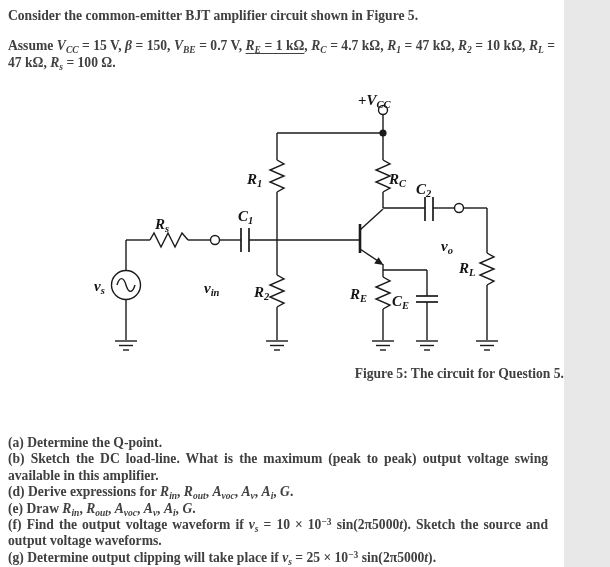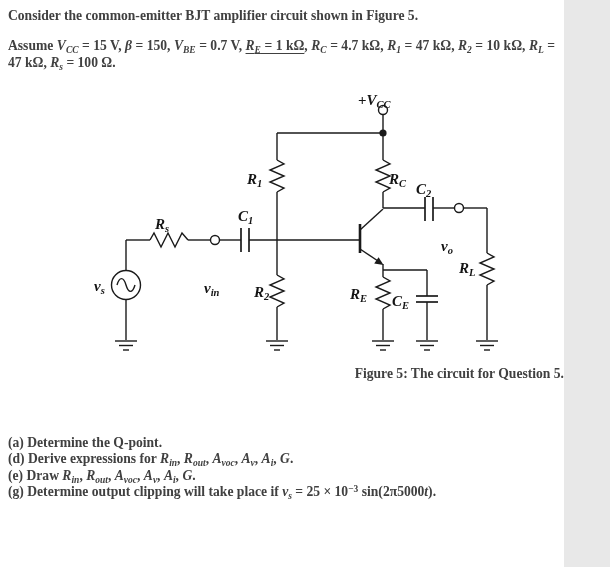--- a/index.html
+++ b/index.html
@@ -169,18 +169,20 @@
         <line class="wire" x1="480" y1="345.5" x2="494" y2="345.5"></line>
         <line class="wire" x1="484" y1="350" x2="490" y2="350"></line>
       </g>
     </g>
   </svg>
 
   <div class="caption">Figure 5: The circuit for Question 5.</div>
 
   <div class="questions">
     <div class="q"><span>(a)</span><span> Determine the Q-point.</span></div>
+    <div class="q"><span>(b)</span><span> Sketch the DC load-line.  What is the maximum (peak to peak) output voltage swing available in this amplifier.</span></div>
     <div class="q"><span>(d)</span><span> Derive expressions for </span><span class="var">R</span><sub>in</sub><span>, </span><span class="var">R</span><sub>out</sub><span>, </span><span class="var">A</span><sub>voc</sub><span>, </span><span class="var">A</span><sub>v</sub><span>, </span><span class="var">A</span><sub>i</sub><span>, </span><span class="var">G</span><span>.</span></div>
     <div class="q"><span>(e)</span><span> Draw </span><span class="var">R</span><sub>in</sub><span>, </span><span class="var">R</span><sub>out</sub><span>, </span><span class="var">A</span><sub>voc</sub><span>, </span><span class="var">A</span><sub>v</sub><span>, </span><span class="var">A</span><sub>i</sub><span>, </span><span class="var">G</span><span>.</span></div>
+    <div class="q"><span>(f)</span><span> Find the output voltage waveform if </span><span class="var">v</span><sub>s</sub><span> = 10 × 10</span><sup>−3</sup><span> sin(2π5000</span><span class="var">t</span><span>).</span><span>  Sketch the source and output voltage waveforms.</span></div>
     <div class="q"><span>(g)</span><span> Determine output clipping will take place if </span><span class="var">v</span><sub>s</sub><span> = 25 × 10</span><sup>−3</sup><span> sin(2π5000</span><span class="var">t</span><span>).</span></div>
   </div>
 
 </div>
 
 </body></html>

